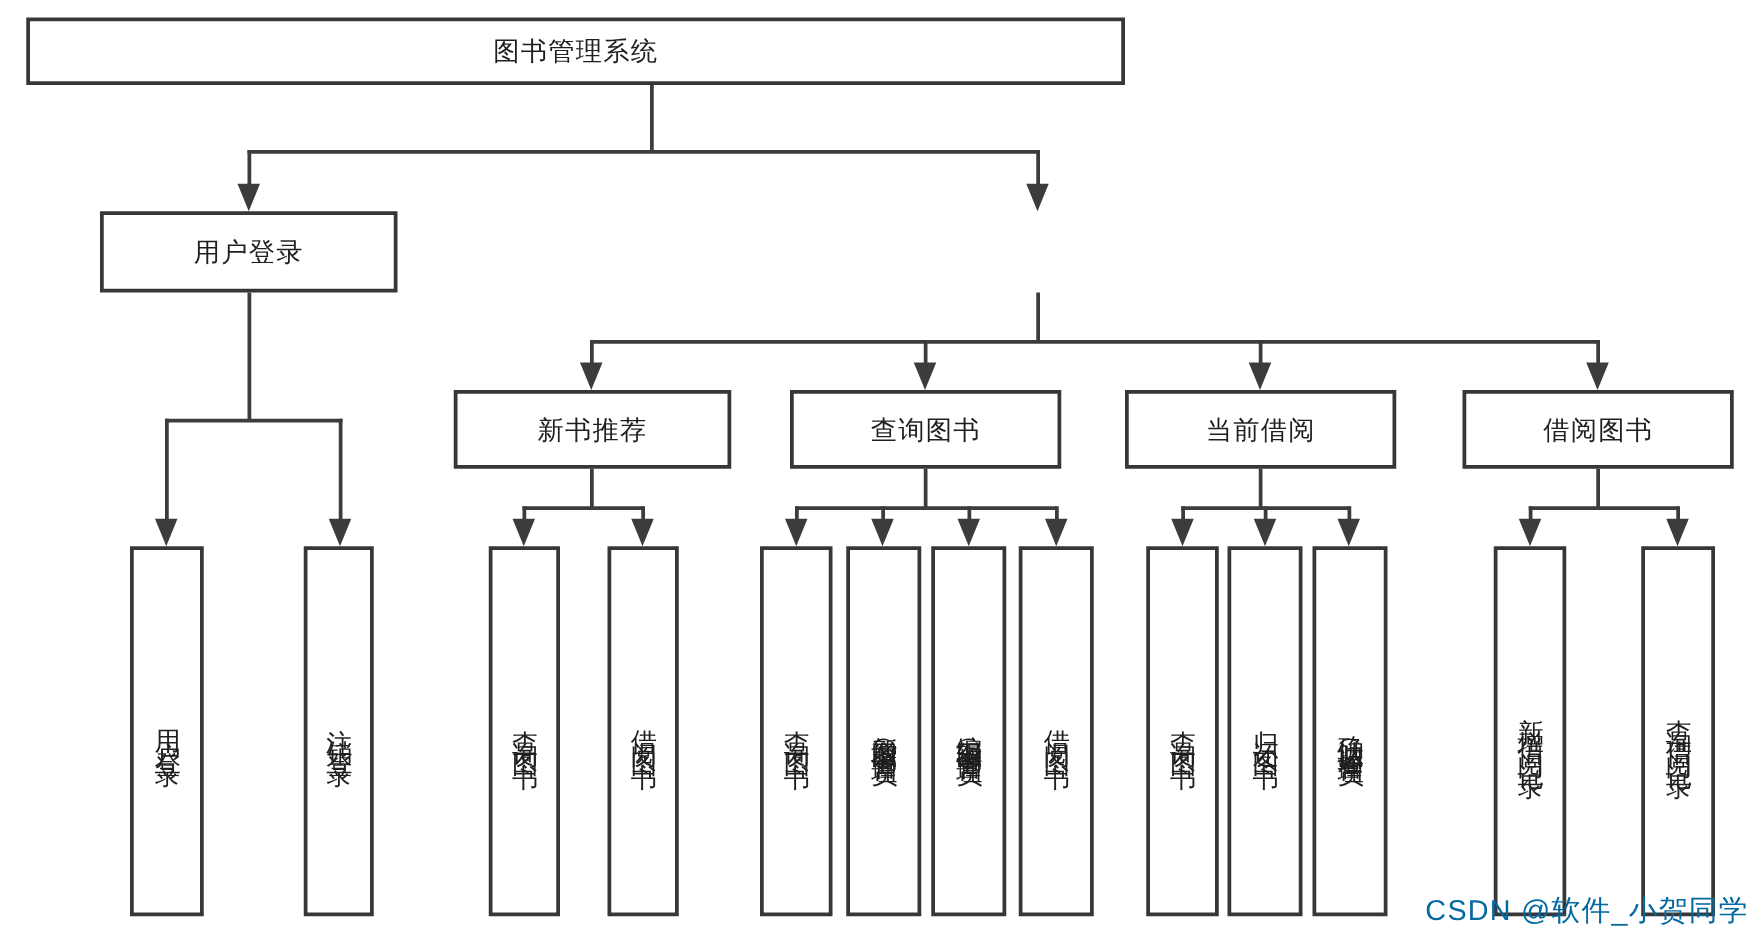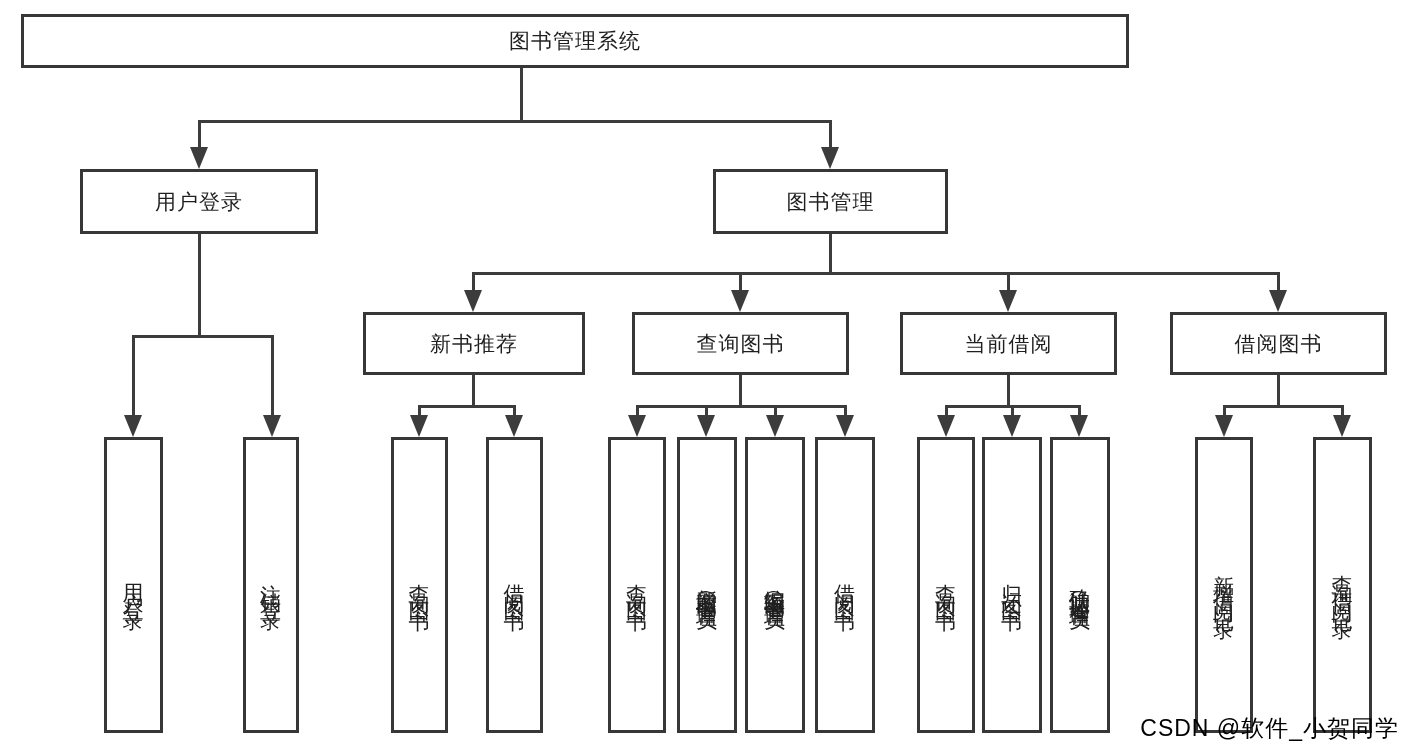--- a/index.html
+++ b/index.html
@@ -21,39 +21,38 @@
   .hline,.vline{position:absolute;background:#3c3c3c;}
   .hline{height:3px;}
   .vline{width:3px;}
   .arrow{
     position:absolute;width:0;height:0;
     border-left:9px solid transparent;border-right:9px solid transparent;
     border-top:22px solid #3c3c3c;
   }
   #watermark{
     position:absolute;right:6px;bottom:3px;
-    font-size:23px;color:#000000;letter-spacing:1px;
+    font-size:23px;color:#0369a1;letter-spacing:1px;
   }
 </style>
 </head>
 <body>
 
 <div id="canvas">
 
-  <div class="node" style="left:21px;top:14px;width:1108px;height:54px">图书管理系统</div>
+  <div class="node" style="left:21px;top:14px;width:879px;height:54px">图书管理系统</div>
 
   <div class="vline" style="left:520px;top:68px;height:53px"></div>
   <div class="hline" style="left:198px;top:120px;width:634px"></div>
   <div class="vline" style="left:198px;top:120px;height:30px"></div>
   <div class="arrow" style="left:190px;top:147px"></div>
   <div class="vline" style="left:829px;top:120px;height:30px"></div>
   <div class="arrow" style="left:821px;top:147px"></div>
 
   <div class="node" style="left:80px;top:169px;width:238px;height:65px">用户登录</div>
-  <div class="node" style="left:713px;top:169px;width:235px;height:65px">图书管理</div>
 
   <div class="vline" style="left:198px;top:234px;height:103px"></div>
   <div class="hline" style="left:132px;top:335px;width:142px"></div>
   <div class="vline" style="left:132px;top:335px;height:83px"></div>
   <div class="arrow" style="left:124px;top:415px"></div>
   <div class="vline" style="left:271px;top:335px;height:83px"></div>
   <div class="arrow" style="left:263px;top:415px"></div>
 
   <div class="vline" style="left:829px;top:234px;height:40px"></div>
   <div class="hline" style="left:472px;top:272px;width:807px"></div>

